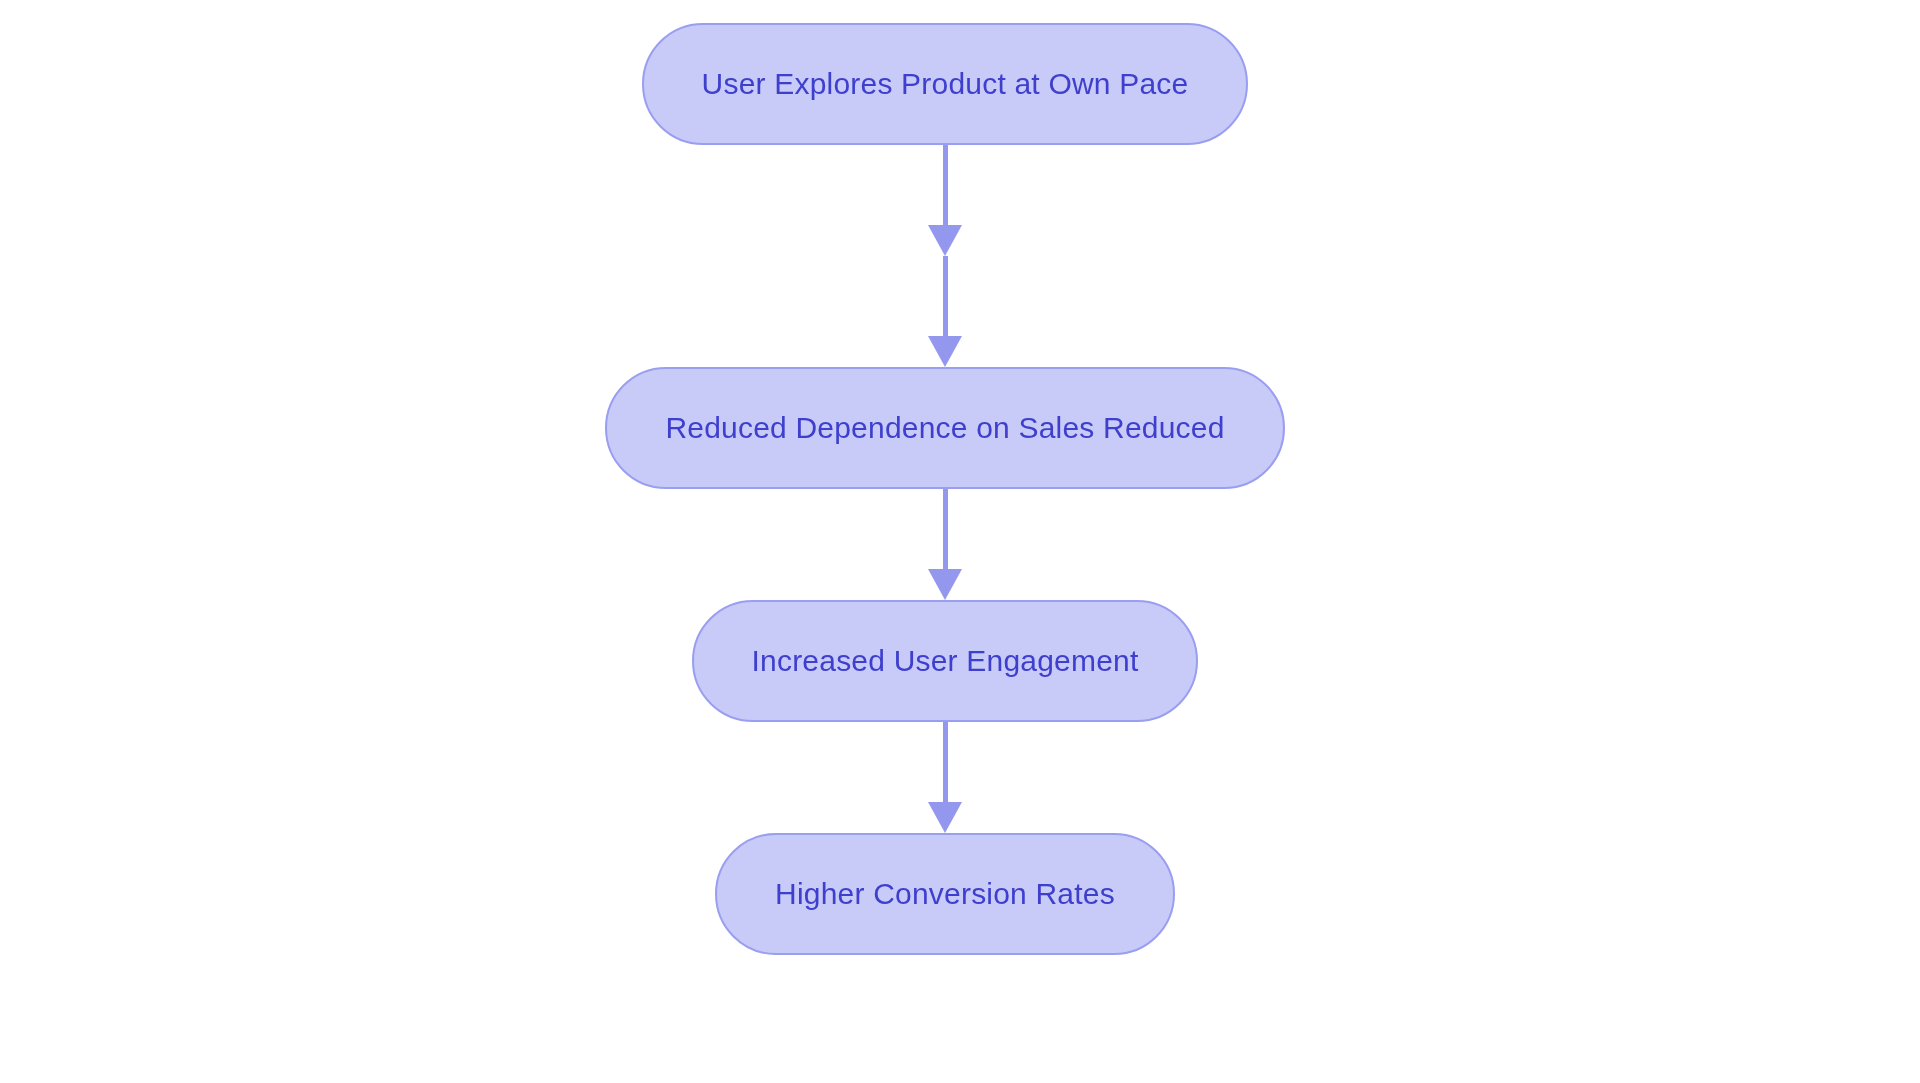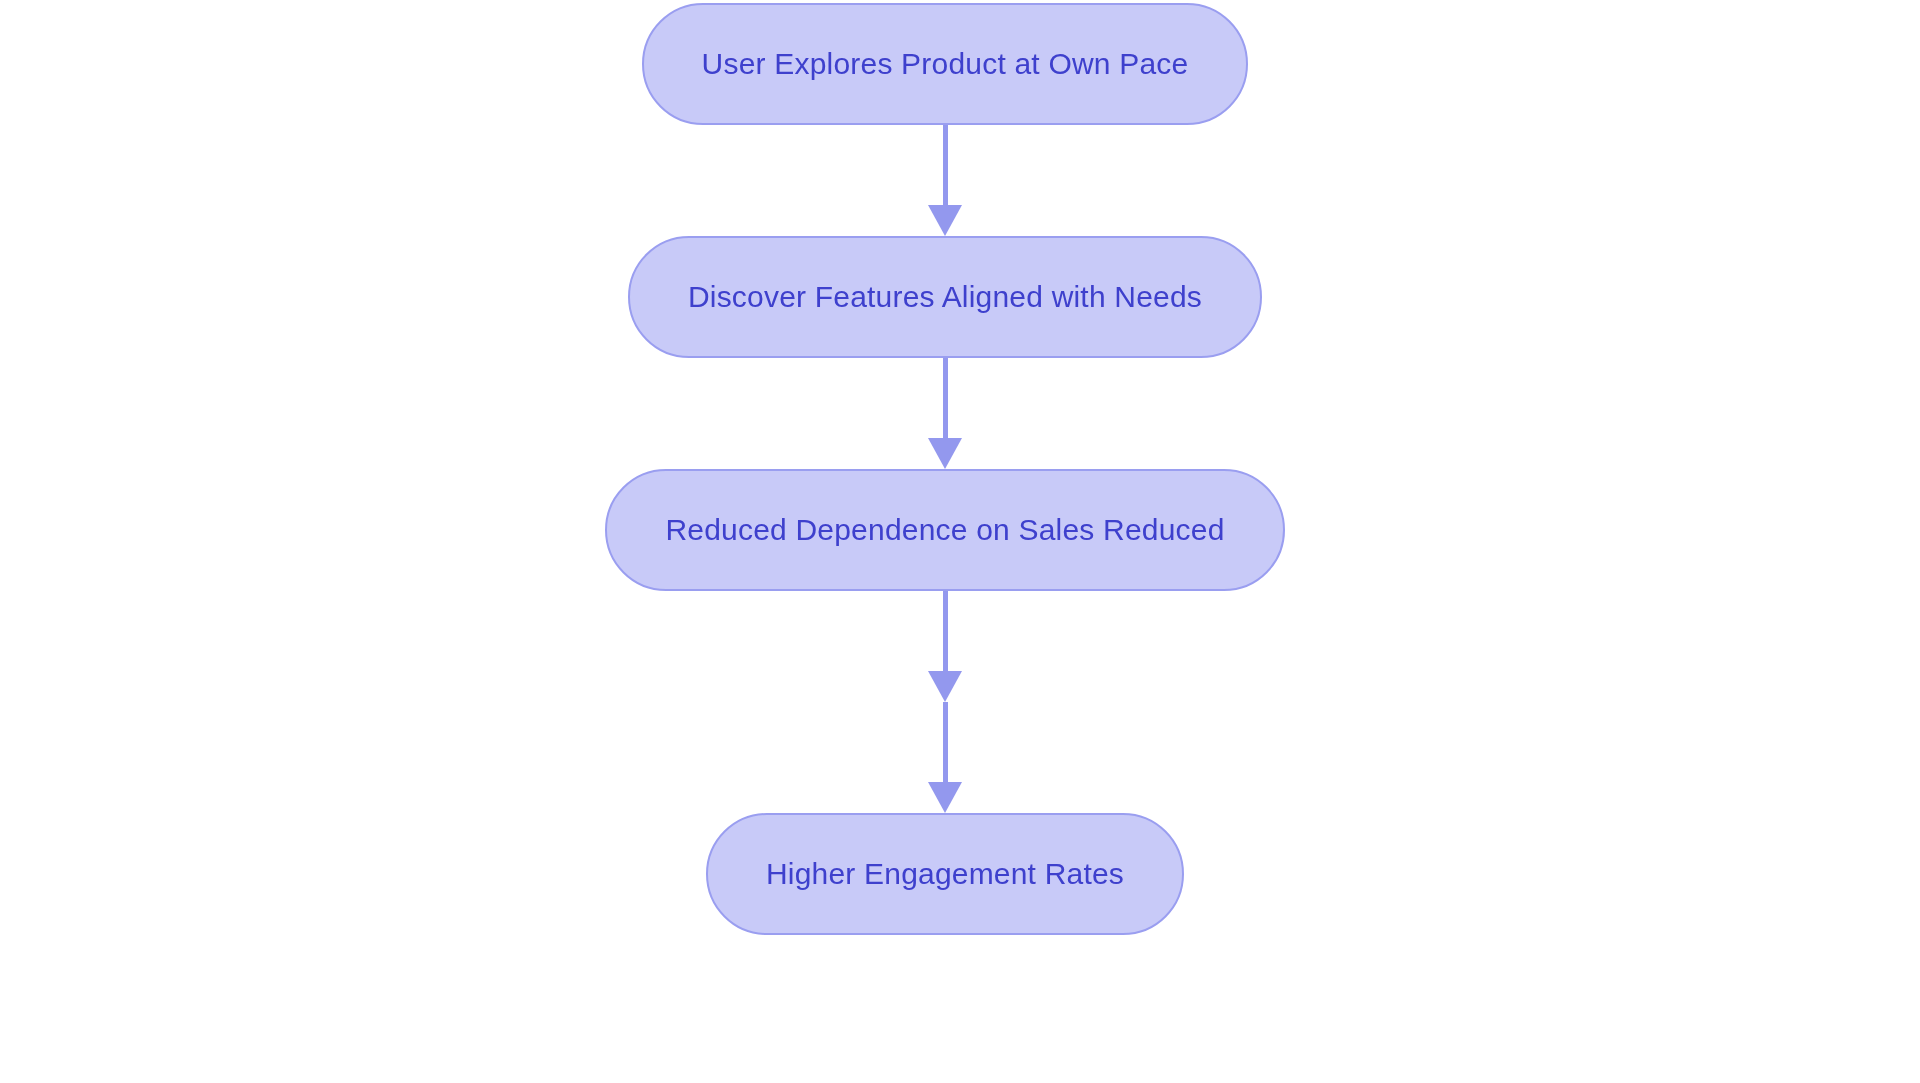--- a/index.html
+++ b/index.html
@@ -13,21 +13,21 @@
   html, body {
     width: 1920px;
     height: 1083px;
     background: var(--background, #ffffff);
     font-family: "Liberation Sans", "DejaVu Sans", sans-serif;
     overflow: hidden;
   }
   .canvas {
     width: 1890px;
     height: 1083px;
-    padding-top: 3px;
+    padding-top: 23px;
     display: flex;
     flex-direction: column;
     align-items: center;
   }
   .flow-node {
     height: 122px;
     min-height: 122px;
     padding: 0 58px;
     display: flex;
     align-items: center;
@@ -70,41 +70,41 @@
 
   <div class="flow-node">
     <span class="node-label">User Explores Product at Own Pace</span>
   </div>
 
   <div class="flow-arrow">
     <div class="arrow-stem"></div>
     <div class="arrow-head"></div>
   </div>
 
-  <div class="flow-node">
-    <span class="node-label">Discover Features Aligned with Needs</span>
-  </div>
 
   <div class="flow-arrow">
     <div class="arrow-stem"></div>
     <div class="arrow-head"></div>
   </div>
 
   <div class="flow-node">
     <span class="node-label">Reduced Dependence on Sales Reduced</span>
   </div>
 
   <div class="flow-arrow">
     <div class="arrow-stem"></div>
     <div class="arrow-head"></div>
   </div>
 
+  <div class="flow-node">
+    <span class="node-label">Increased User Engagement</span>
+  </div>
 
   <div class="flow-arrow">
     <div class="arrow-stem"></div>
     <div class="arrow-head"></div>
   </div>
 
   <div class="flow-node">
-    <span class="node-label">Higher Engagement Rates</span>
+    <span class="node-label">Higher Conversion Rates</span>
   </div>
 
 </div>
 
 </body></html>

